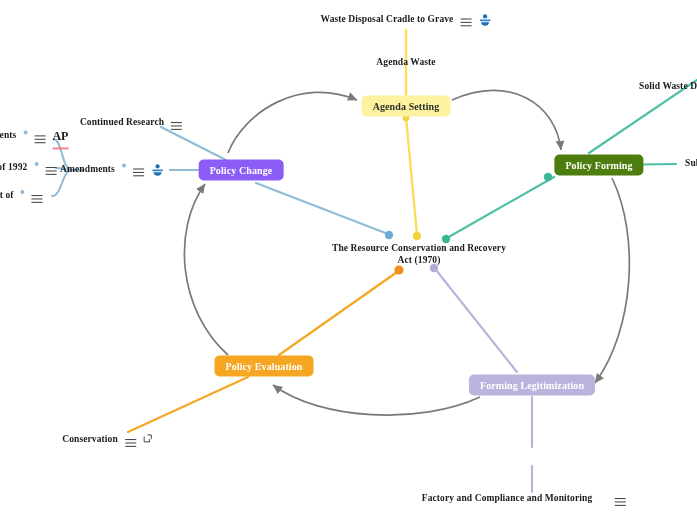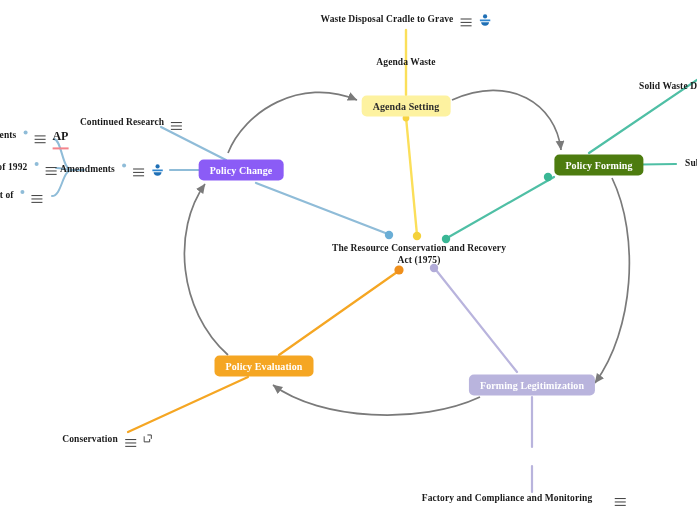--- a/index.html
+++ b/index.html
@@ -187,21 +187,21 @@
 
   <div class="chip" style="left:264px; top:366px; background:#f5a623; color:#ffffff;">
     <span>Policy Evaluation</span>
   </div>
 
   <div class="chip" style="left:241px; top:170px; background:#8b5cf6; color:#ffffff;">
     <span>Policy Change</span>
   </div>
 
   <div class="leaf" style="left:419px; top:255px;">
-    <span class="leaf-text two-line">The Resource Conservation and Recovery Act (1975)</span>
+    <span class="leaf-text two-line">The Resource Conservation and Recovery Act (1970)</span>
   </div>
 
   <div class="leaf" style="left:406px; top:20px;">
     <span class="leaf-text">Waste Disposal Cradle to Grave</span>
     <span class="ico ico-note">
         <i></i>
       </span>
     <span class="ico ico-person">
       <svg viewBox="0 0 16 16" width="13" height="13" aria-hidden="true">
         <circle cx="8" cy="3.6" r="2.6" fill="#1f6fb5"></circle>

